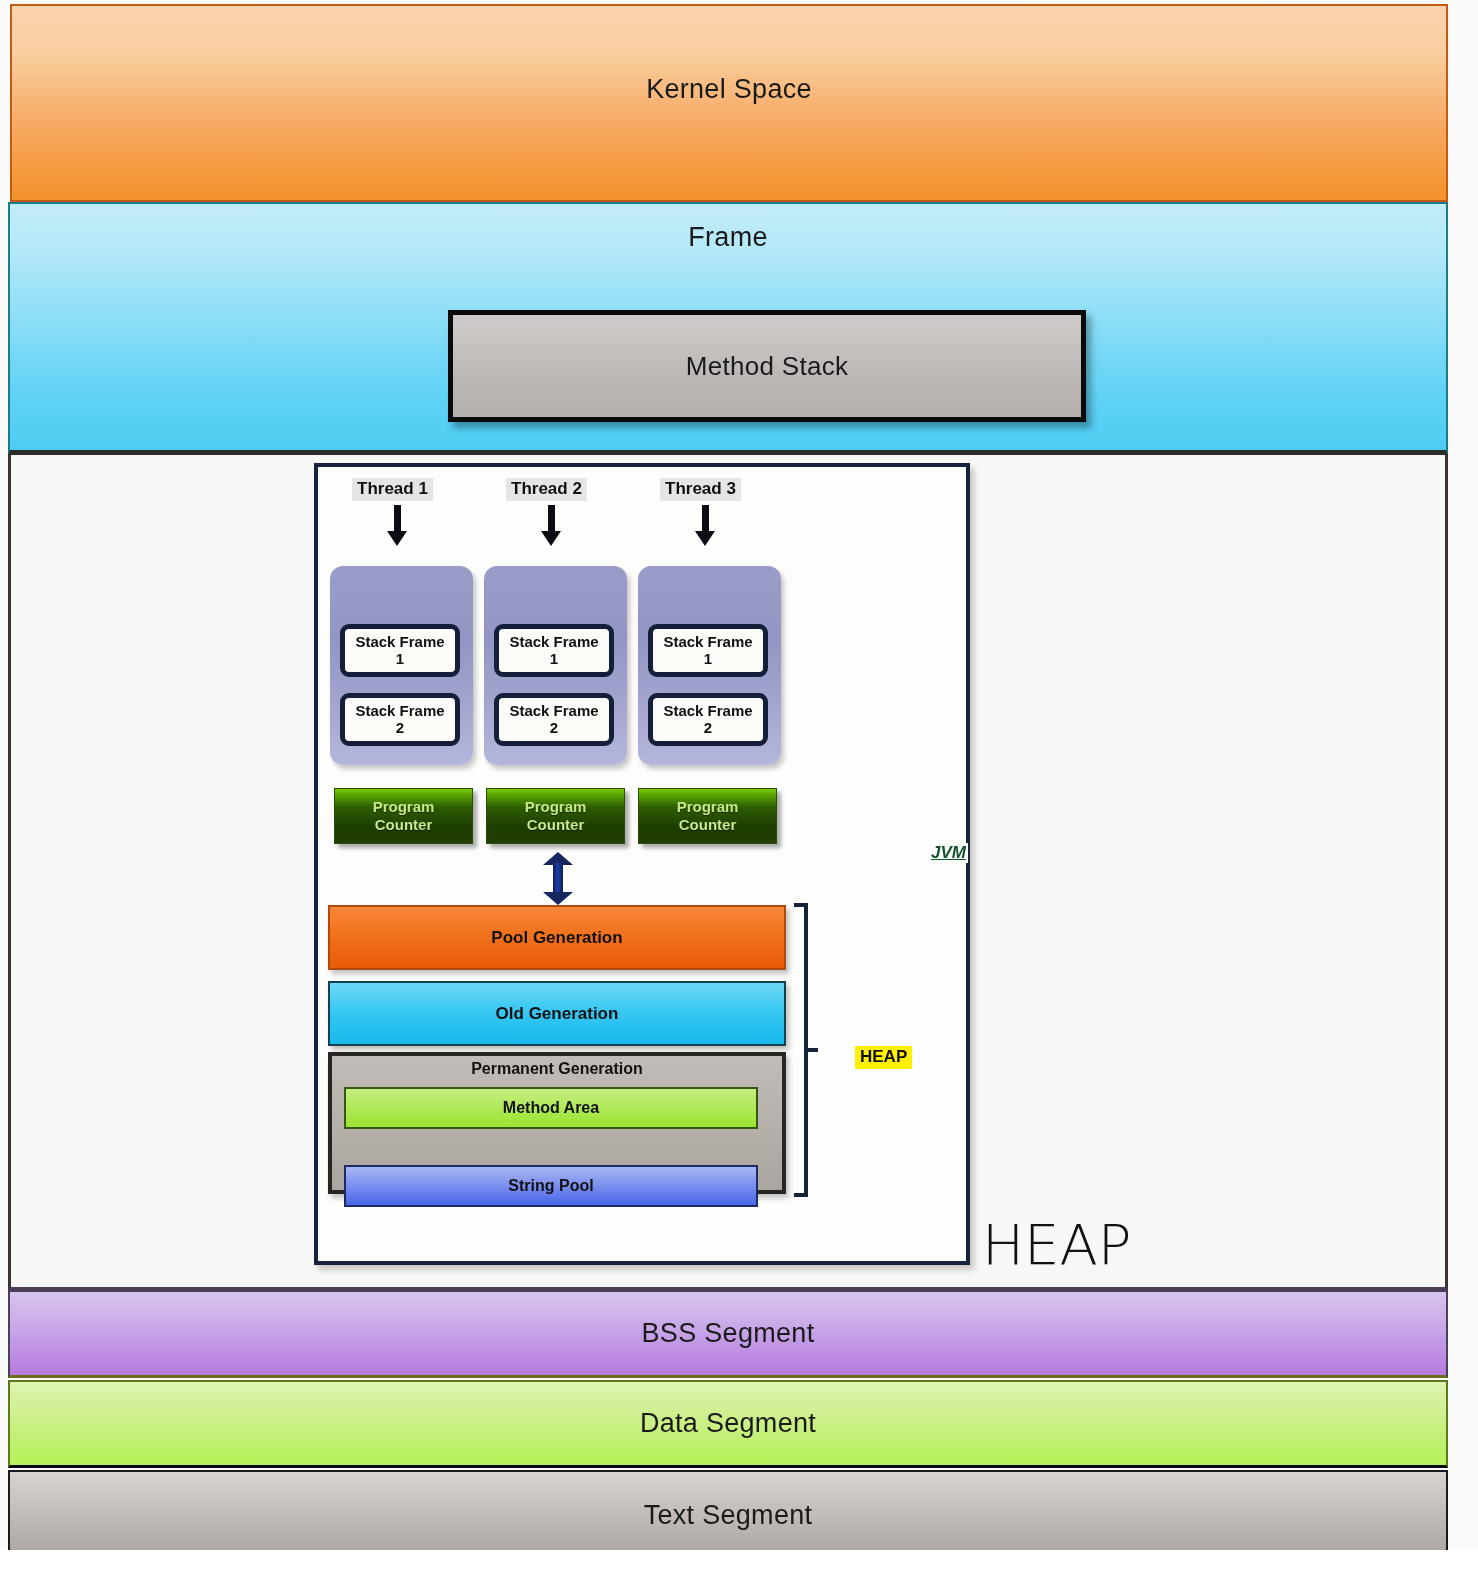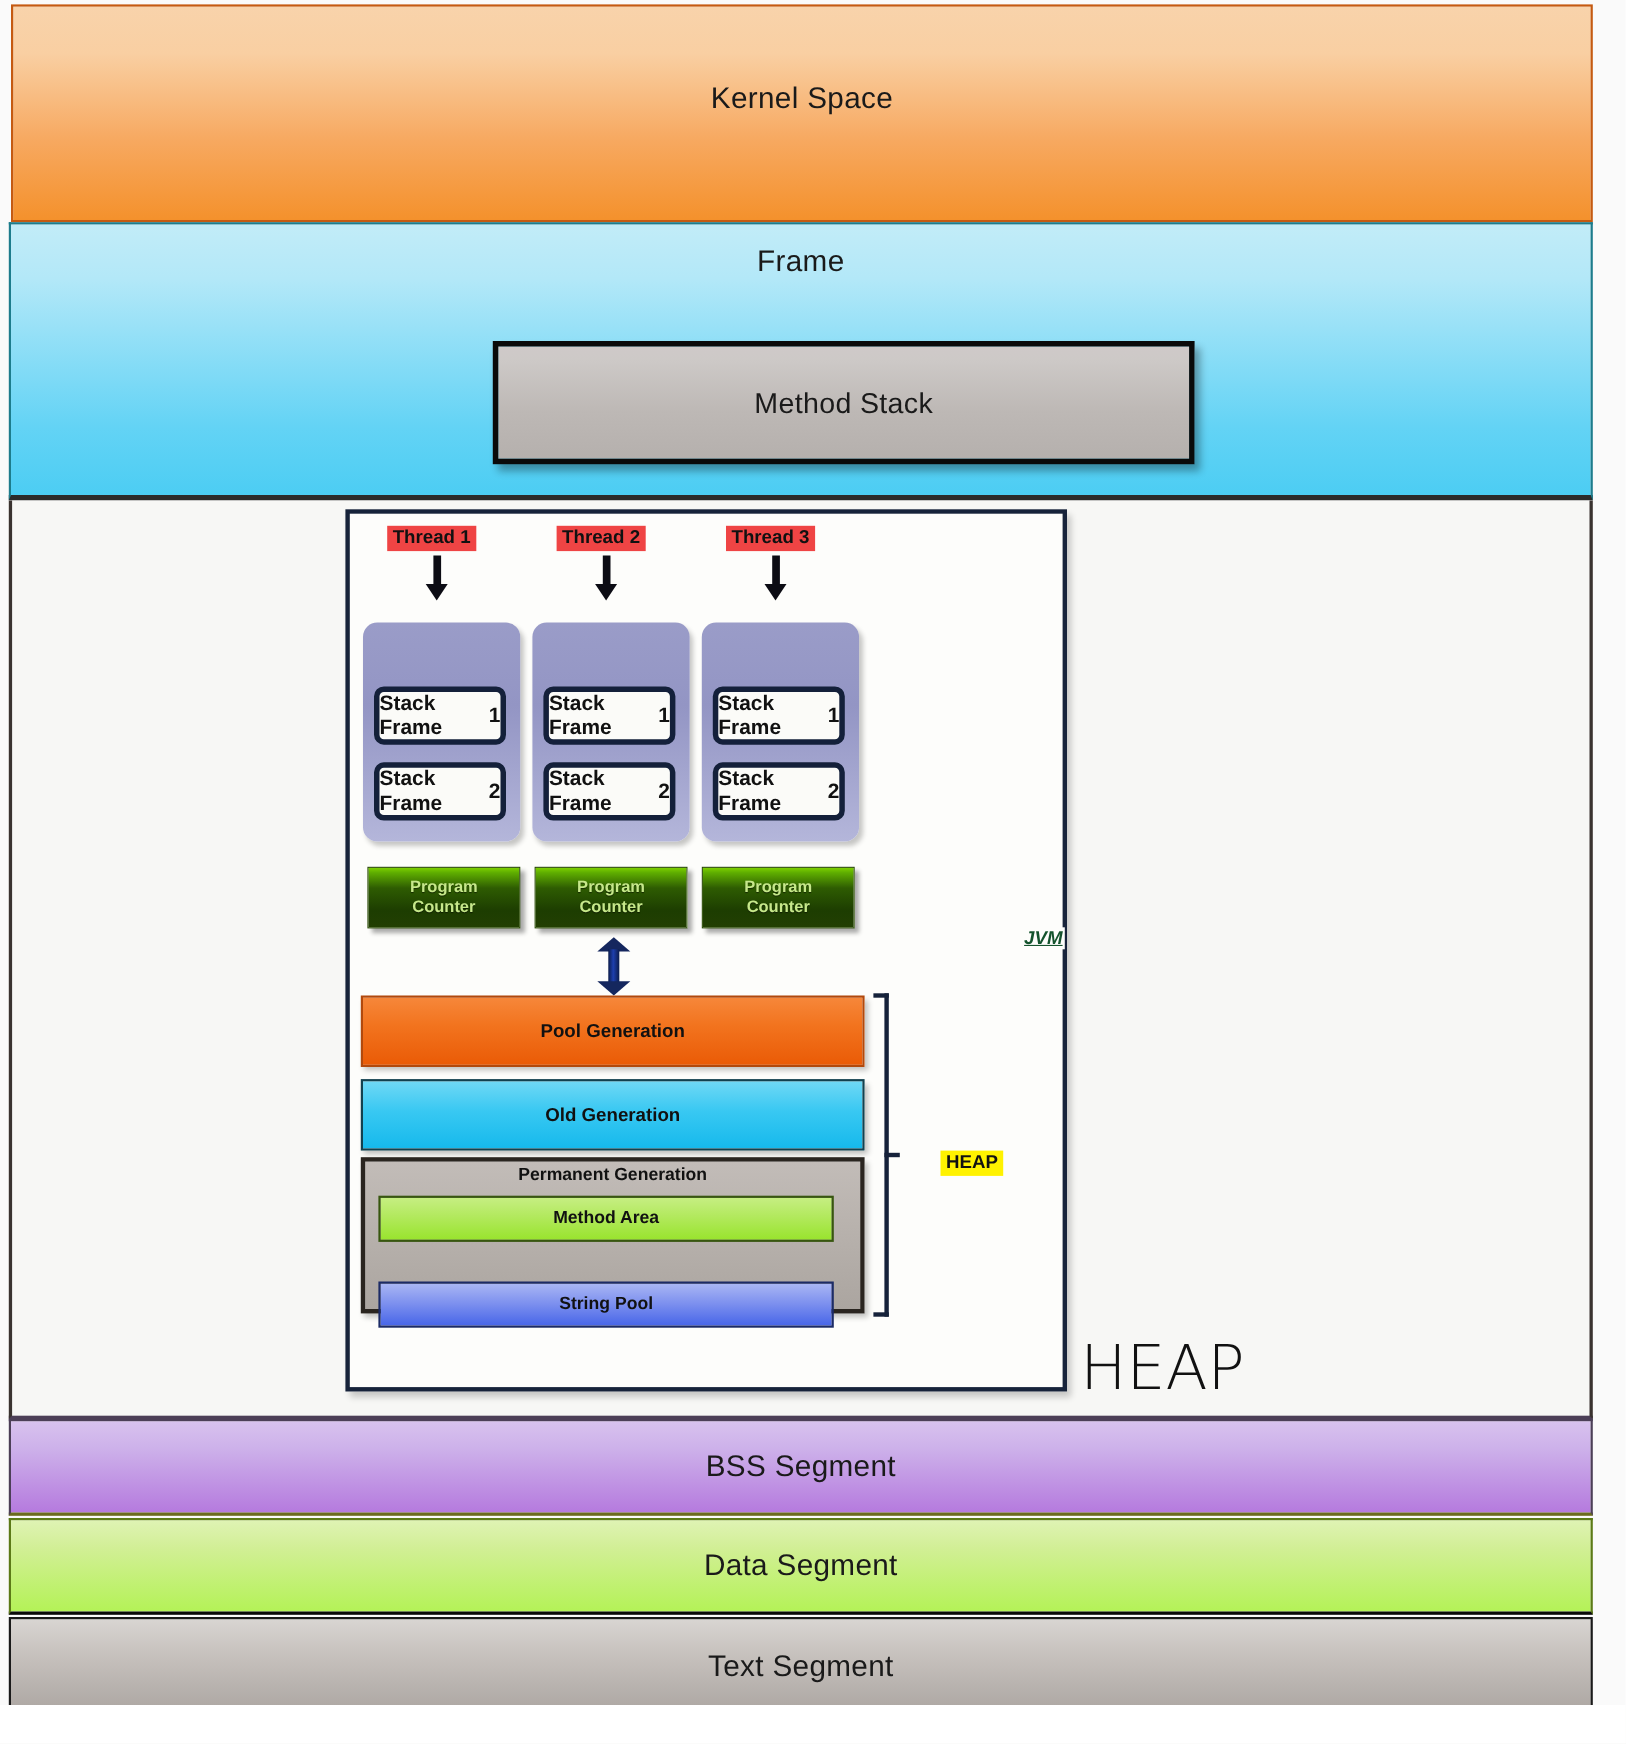--- a/index.html
+++ b/index.html
@@ -103,21 +103,21 @@
   }
 
   
   .thread-col { position: absolute; top: 478px; width: 152px; }
   #thread-col-0 { left: 330px; }
   #thread-col-1 { left: 484px; }
   #thread-col-2 { left: 638px; }
 
   .thread-tag {
     display: inline-block;
-    background: #ef4444;
+    background: #e5e5e5;
     color: #111;
     font-size: 17px;
     font-weight: bold;
     padding: 1px 5px 2px 5px;
     margin-left: 22px;
     line-height: 1.15;
   }
   .thread-arrow {
     position: absolute;
     left: 63px; top: 27px;
@@ -144,23 +144,23 @@
     border-radius: 13px;
     box-shadow: 3px 4px 5px rgba(0,0,0,.22);
   }
   .stack-frame {
     position: absolute;
     left: 10px; width: 120px; height: 53px;
     box-sizing: border-box;
     background: #fbfbf8;
     border: 5px solid #14203a;
     border-radius: 9px;
-    display: flex; flex-direction: row;
+    display: flex; flex-direction: column;
     align-items: center; justify-content: center;
-    font-size: 19px; font-weight: bold; color: #111;
+    font-size: 15px; font-weight: bold; color: #111;
     line-height: 1.12;
   }
   .stack-frame.sf1 { top: 58px; }
   .stack-frame.sf2 { top: 127px; }
 
   
   .pc-box {
     position: absolute;
     top: 788px; width: 139px; height: 56px;
     box-sizing: border-box;

